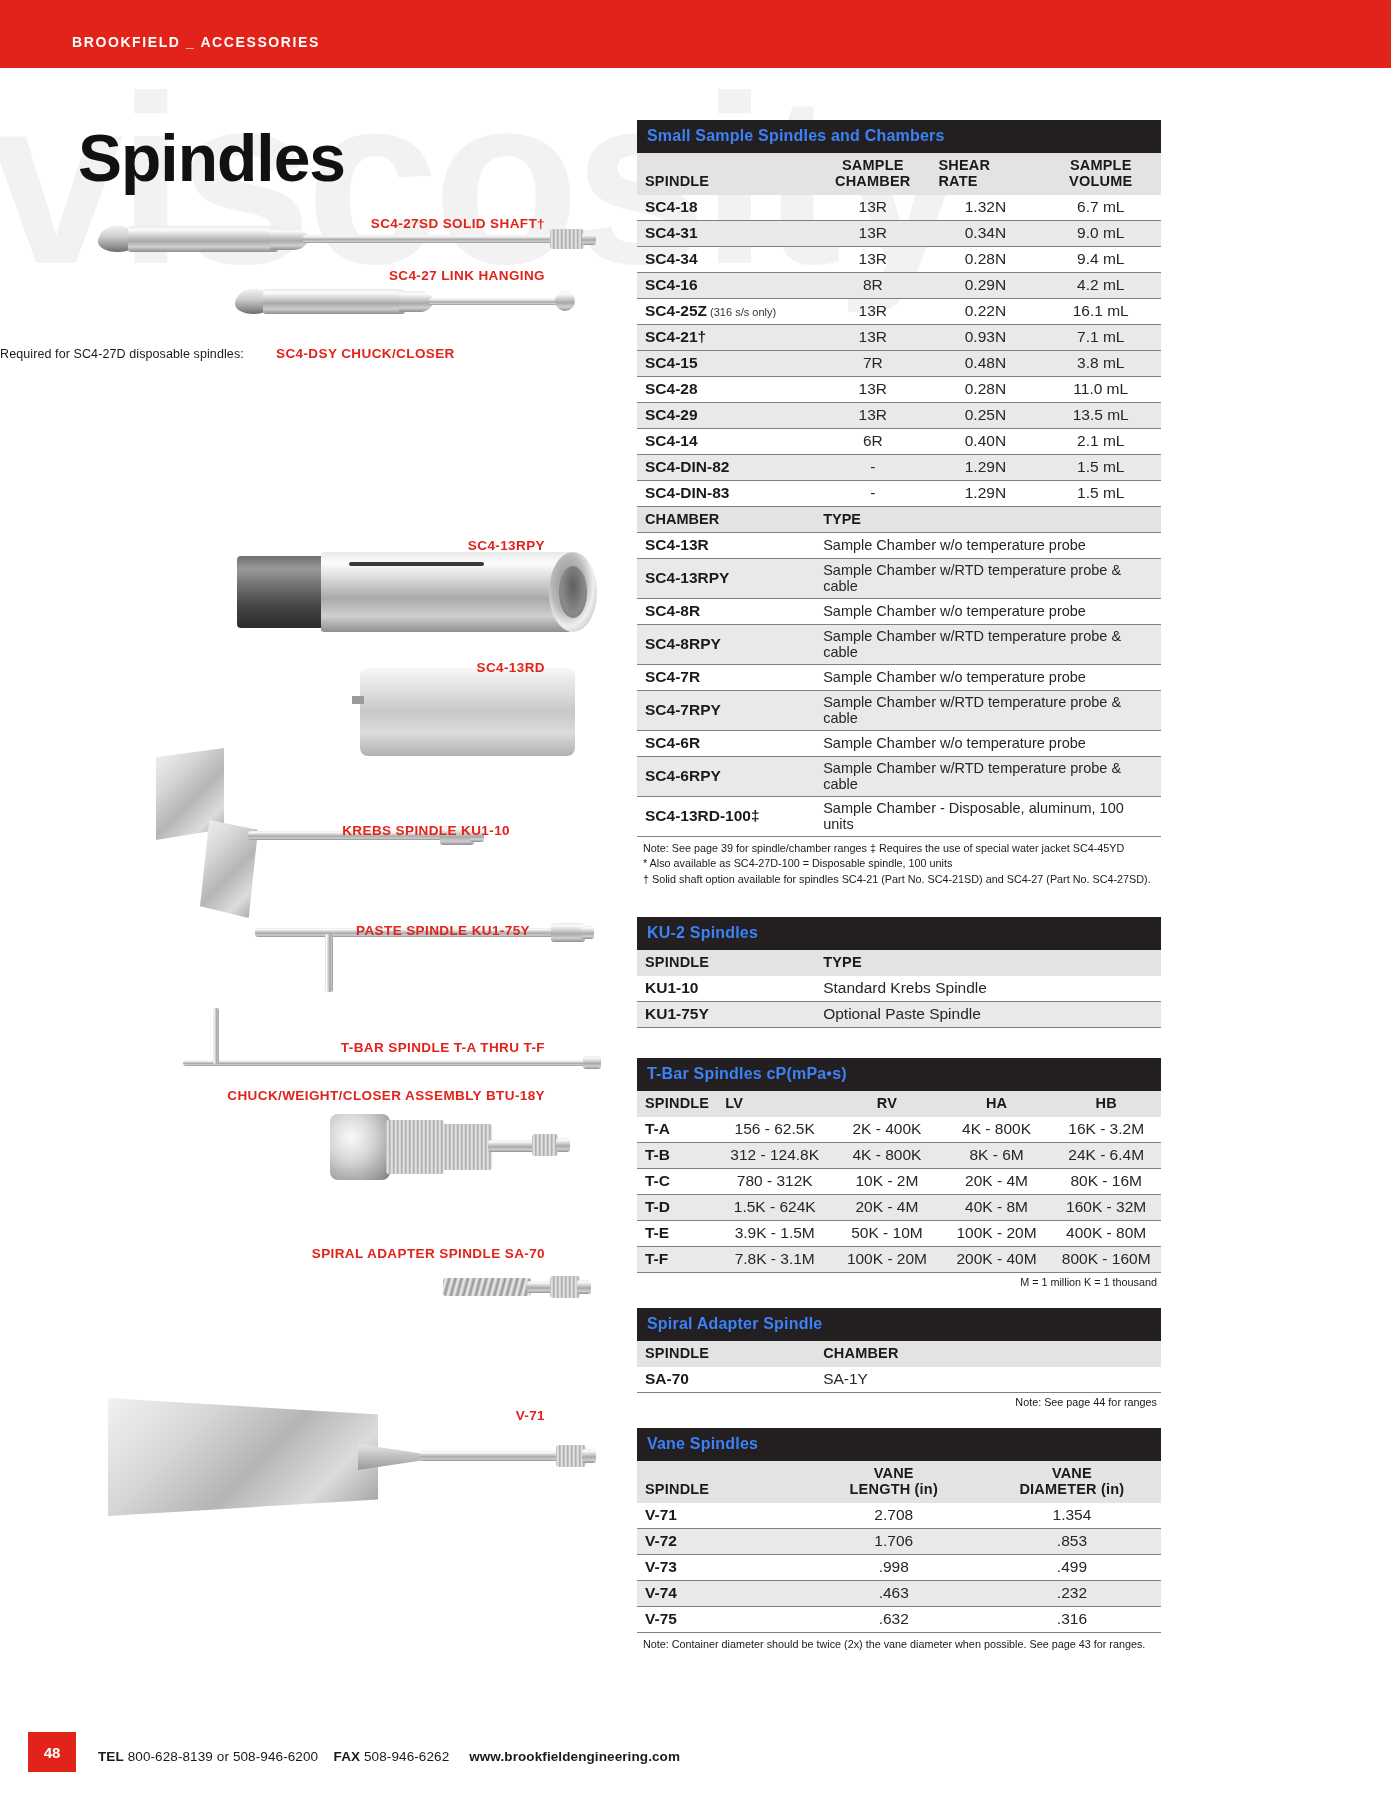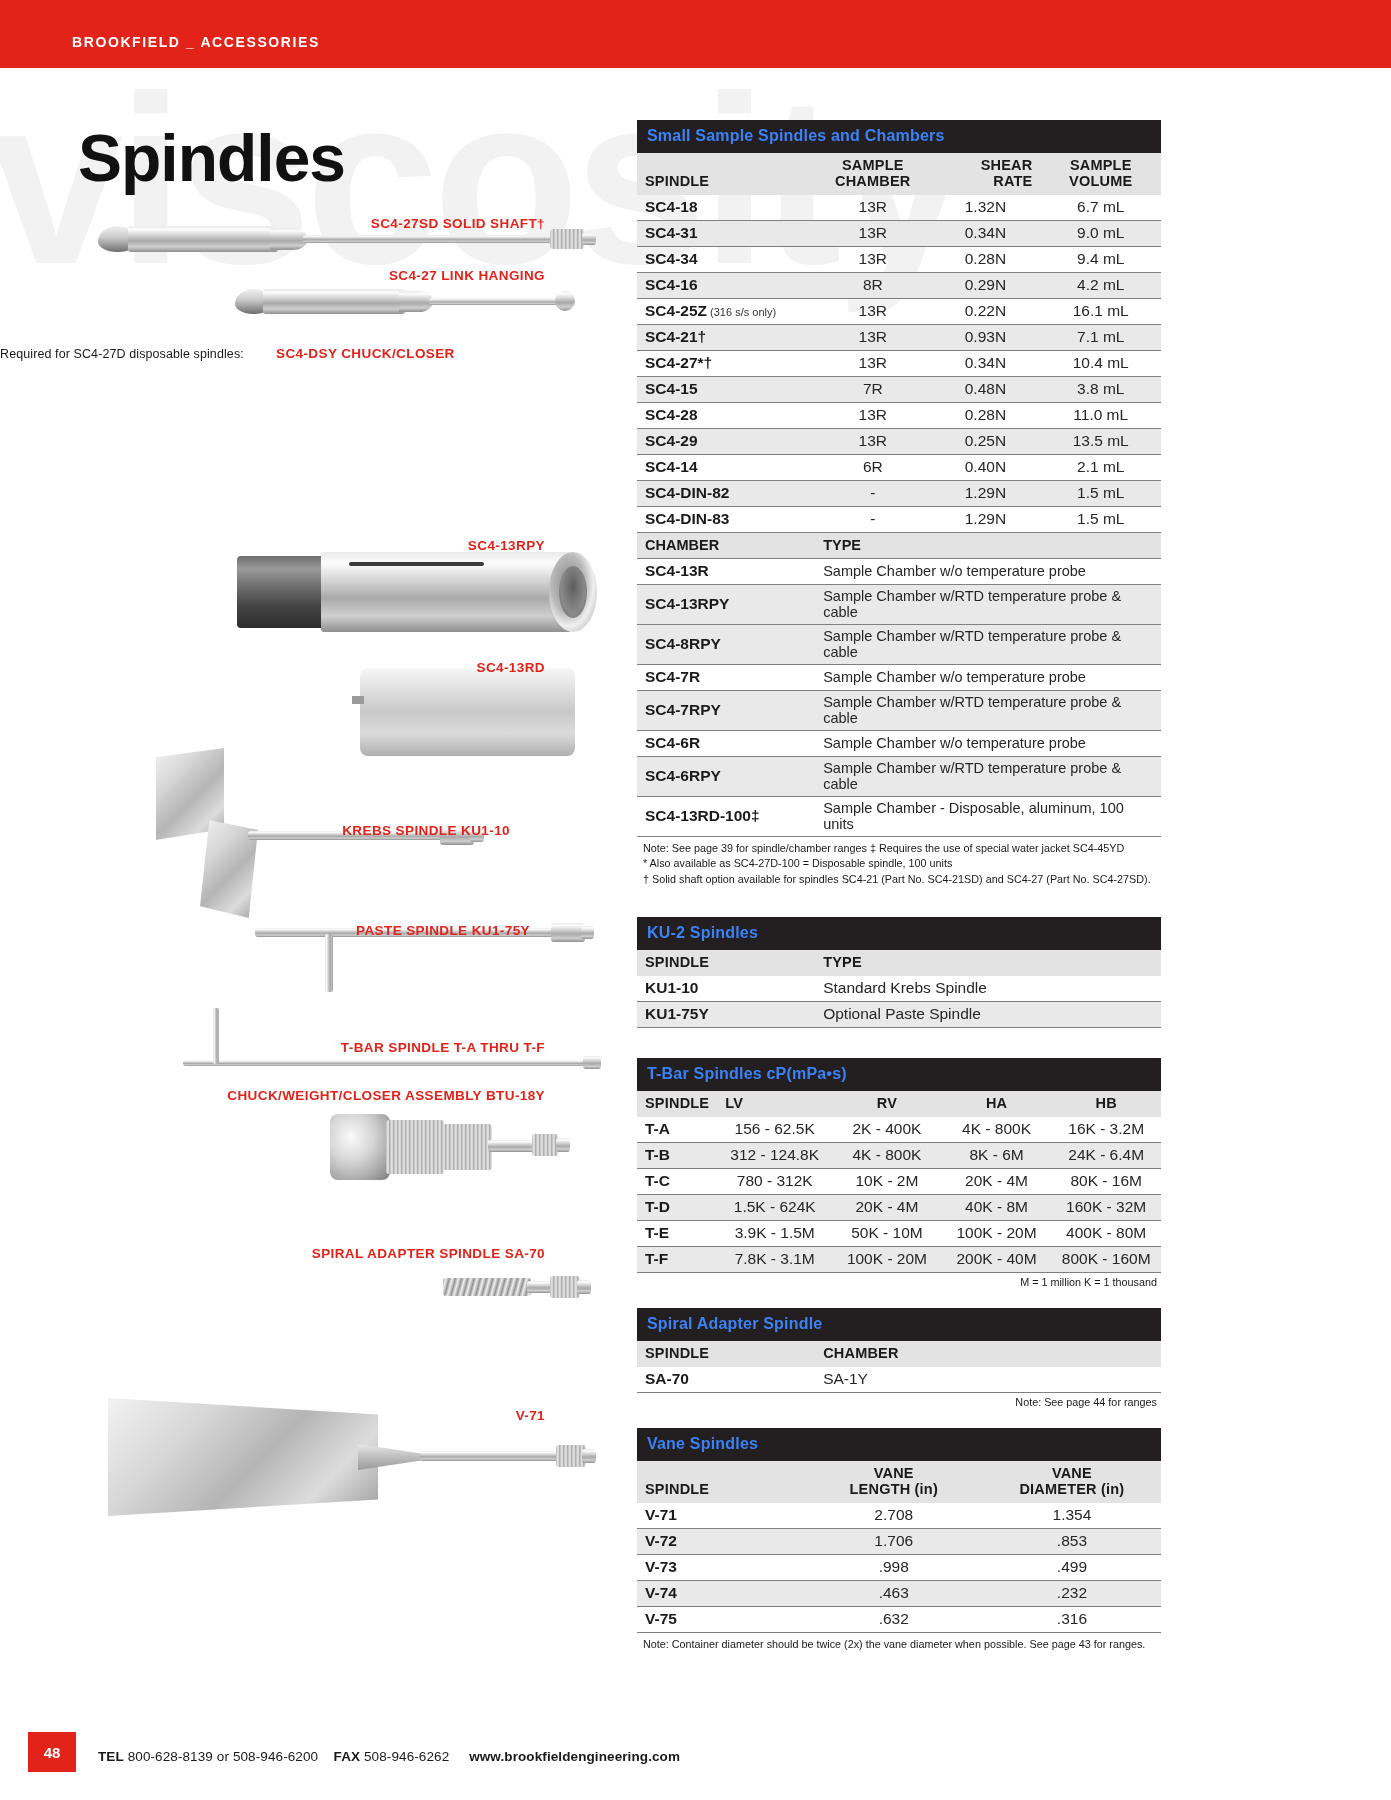--- a/index.html
+++ b/index.html
@@ -252,21 +252,21 @@
         <thead>
           <tr>
             <th style="width:34%; text-align:left;">
               <span style="display:block; visibility:hidden;">&nbsp;</span>
               <span>SPINDLE</span>
             </th>
             <th style="width:22%; text-align:center;">
               <span style="display:block;">SAMPLE</span>
               <span>CHAMBER</span>
             </th>
-            <th style="width:21%; text-align:right;">
+            <th style="width:21%; text-align:left;">
               <span style="display:block;">SHEAR</span>
               <span>RATE</span>
             </th>
             <th style="width:23%; text-align:center;">
               <span style="display:block;">SAMPLE</span>
               <span>VOLUME</span>
             </th>
           </tr>
         </thead>
         <tbody>
@@ -299,26 +299,20 @@
               <td class="ctr">13R</td>
               <td class="ctr">0.22N</td>
               <td class="ctr">16.1 mL</td>
             </tr>
             <tr class="alt">
               <td class="sp">SC4-21†</td>
               <td class="ctr">13R</td>
               <td class="ctr">0.93N</td>
               <td class="ctr">7.1 mL</td>
             </tr>
-            <tr>
-              <td class="sp">SC4-27*†</td>
-              <td class="ctr">13R</td>
-              <td class="ctr">0.34N</td>
-              <td class="ctr">10.4 mL</td>
-            </tr>
             <tr class="alt">
               <td class="sp">SC4-15</td>
               <td class="ctr">7R</td>
               <td class="ctr">0.48N</td>
               <td class="ctr">3.8 mL</td>
             </tr>
             <tr>
               <td class="sp">SC4-28</td>
               <td class="ctr">13R</td>
               <td class="ctr">0.28N</td>
@@ -352,20 +346,24 @@
               <td class="sp">CHAMBER</td>
               <td class="lft" colspan="3">TYPE</td>
             </tr>
             <tr>
               <td class="sp">SC4-13R</td>
               <td class="lft" colspan="3" style="font-size: 14.5px;">Sample Chamber w/o temperature probe</td>
             </tr>
             <tr class="alt">
               <td class="sp">SC4-13RPY</td>
               <td class="lft" colspan="3" style="font-size: 14.5px;">Sample Chamber w/RTD temperature probe &amp; cable</td>
+            </tr>
+            <tr>
+              <td class="sp">SC4-8R</td>
+              <td class="lft" colspan="3" style="font-size: 14.5px;">Sample Chamber w/o temperature probe</td>
             </tr>
             <tr class="alt">
               <td class="sp">SC4-8RPY</td>
               <td class="lft" colspan="3" style="font-size: 14.5px;">Sample Chamber w/RTD temperature probe &amp; cable</td>
             </tr>
             <tr>
               <td class="sp">SC4-7R</td>
               <td class="lft" colspan="3" style="font-size: 14.5px;">Sample Chamber w/o temperature probe</td>
             </tr>
             <tr class="alt">

